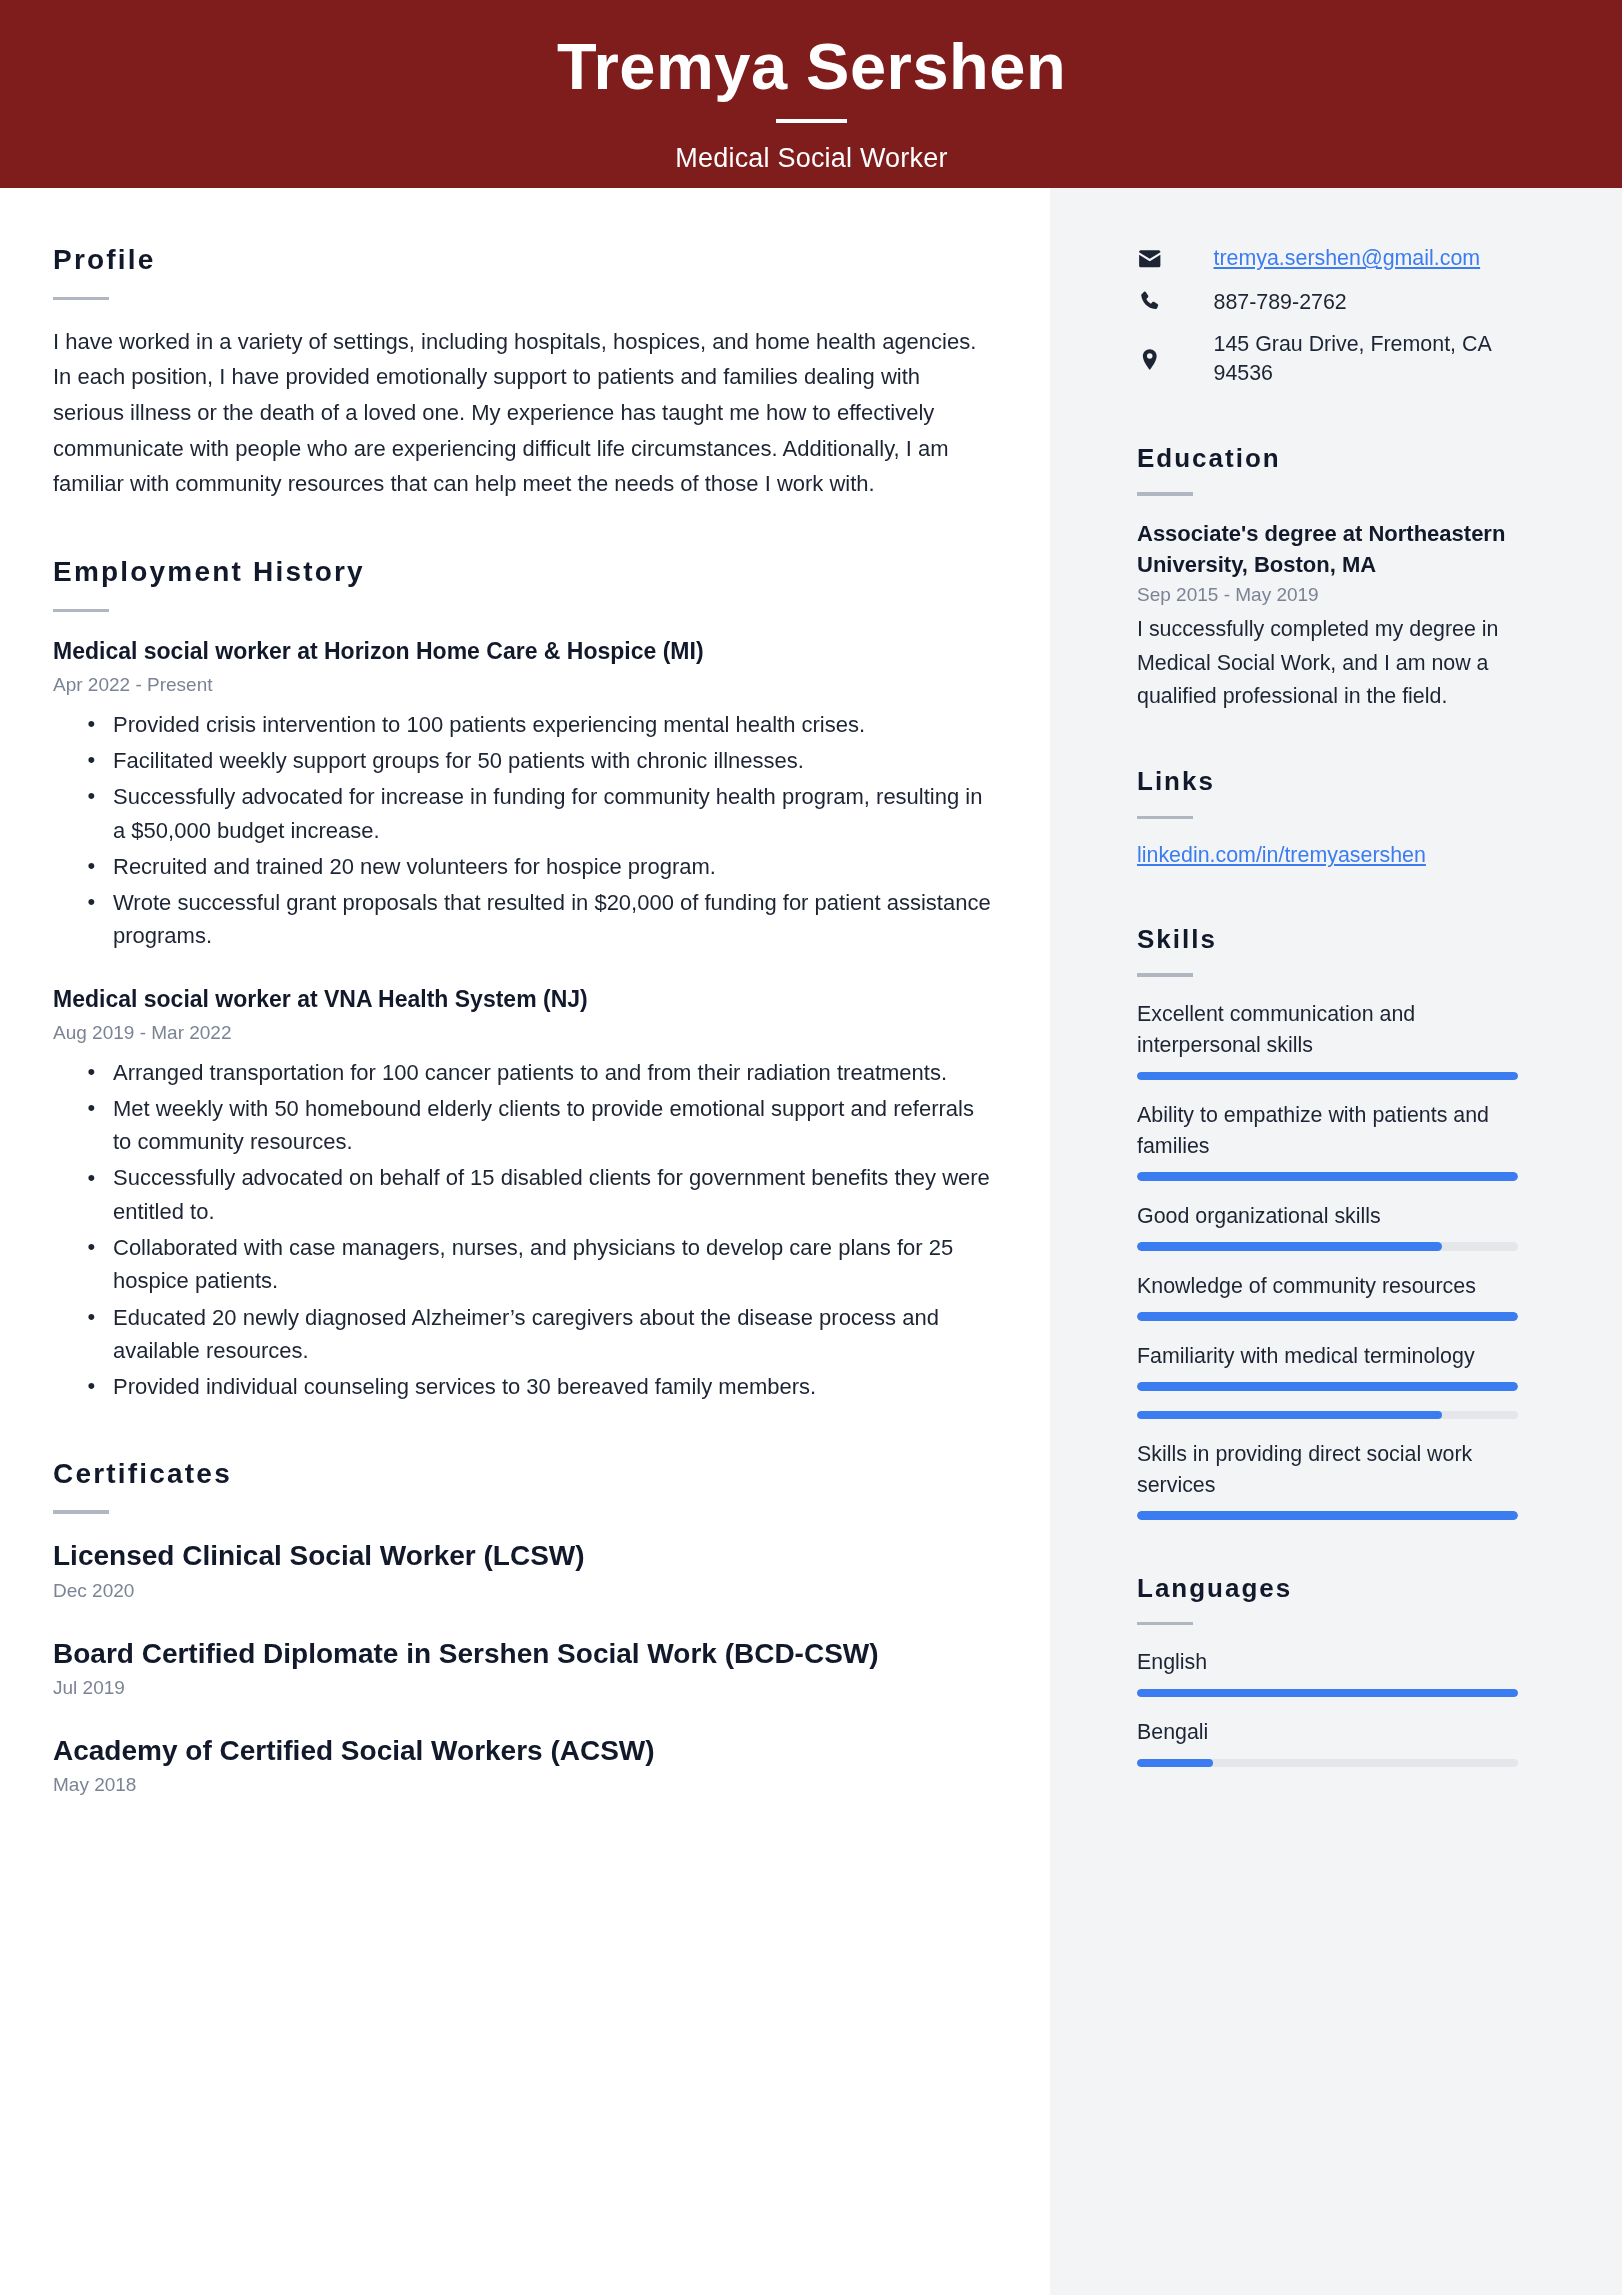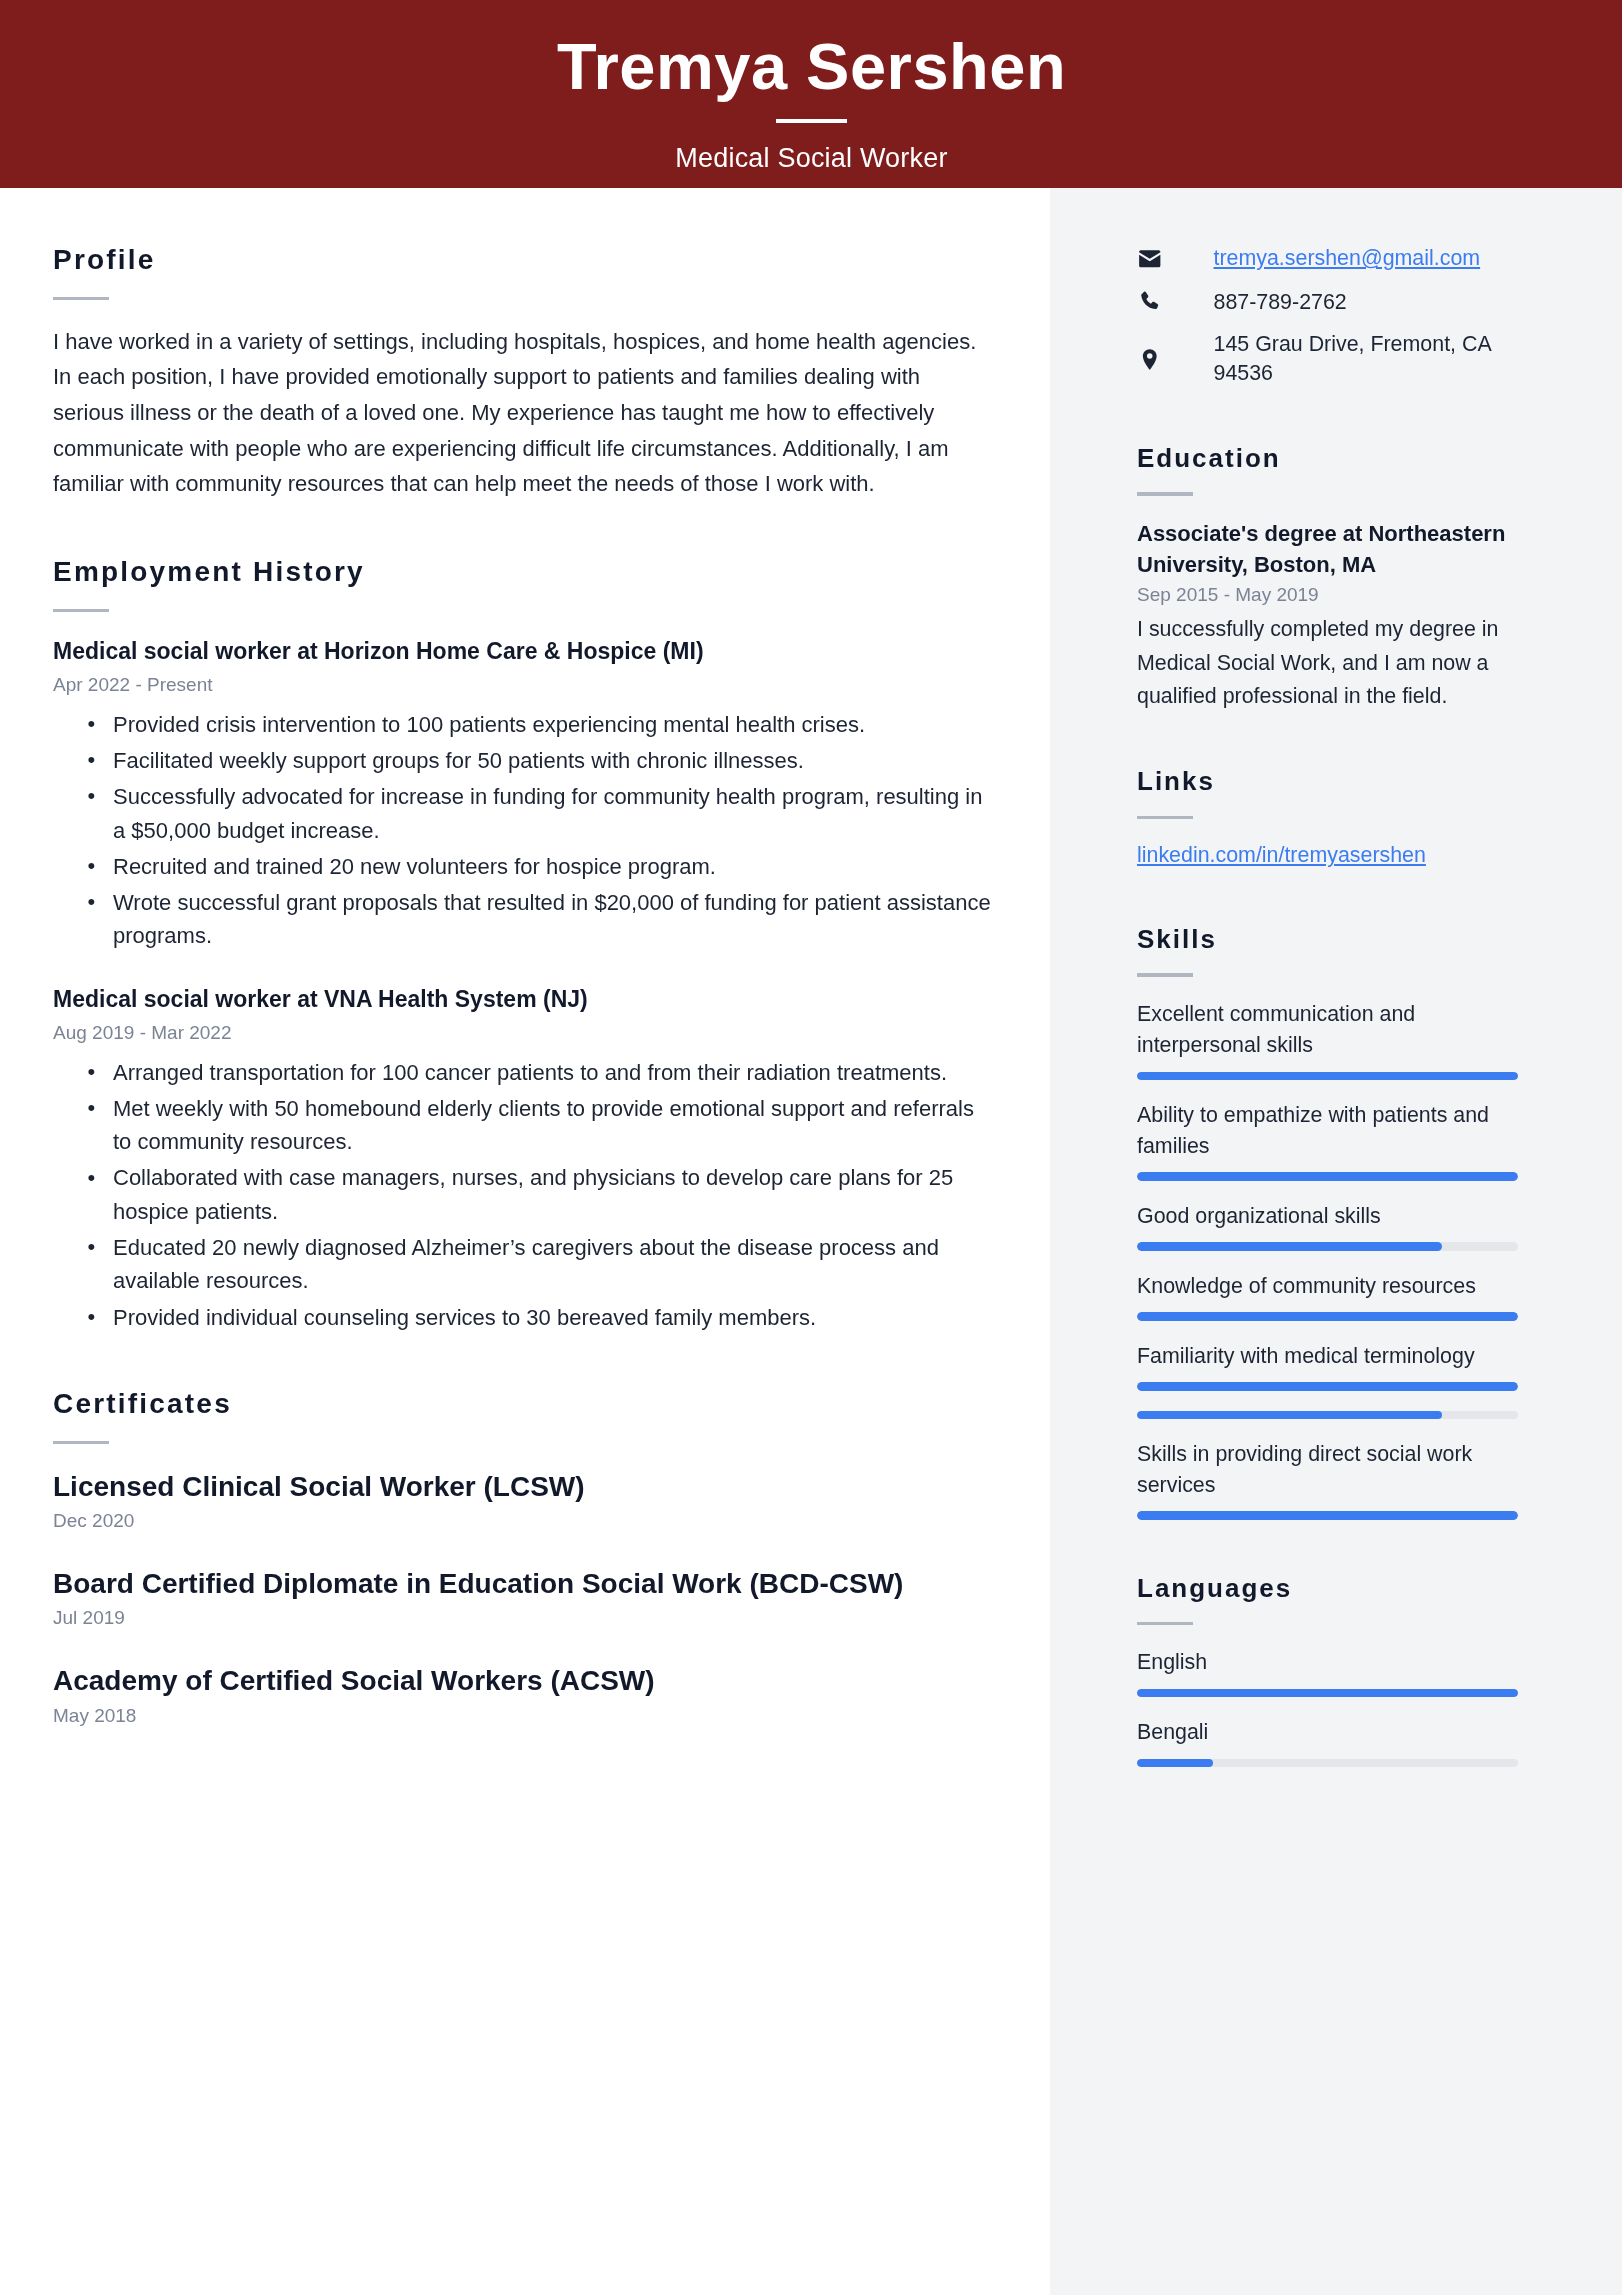--- a/index.html
+++ b/index.html
@@ -251,37 +251,38 @@
             <li>Wrote successful grant proposals that resulted in $20,000 of funding for patient assistance programs.</li>
           </ul>
         </div>
 
         <div>
           <div class="job-title">Medical social worker at VNA Health System (NJ)</div>
           <div class="job-date">Aug 2019 - Mar 2022</div>
           <ul class="bullets">
             <li>Arranged transportation for 100 cancer patients to and from their radiation treatments.</li>
             <li>Met weekly with 50 homebound elderly clients to provide emotional support and referrals to community resources.</li>
+            <li>Successfully advocated on behalf of 15 disabled clients for government benefits they were entitled to.</li>
             <li>Collaborated with case managers, nurses, and physicians to develop care plans for 25 hospice patients.</li>
             <li>Educated 20 newly diagnosed Alzheimer’s caregivers about the disease process and available resources.</li>
             <li>Provided individual counseling services to 30 bereaved family members.</li>
           </ul>
         </div>
       </div>
 
       <div class="block" style="margin-top:53px">
         <div class="sec-h">Certificates</div>
         <div class="sec-rule"></div>
 
         <div class="cert-item">
           <div class="cert-title">Licensed Clinical Social Worker (LCSW)</div>
           <div class="cert-date">Dec 2020</div>
         </div>
         <div class="cert-item">
-          <div class="cert-title">Board Certified Diplomate in Education Social Work (BCD-CSW)</div>
+          <div class="cert-title">Board Certified Diplomate in Sershen Social Work (BCD-CSW)</div>
           <div class="cert-date">Jul 2019</div>
         </div>
         <div class="cert-item">
           <div class="cert-title">Academy of Certified Social Workers (ACSW)</div>
           <div class="cert-date">May 2018</div>
         </div>
       </div>
 
     </div>
 

